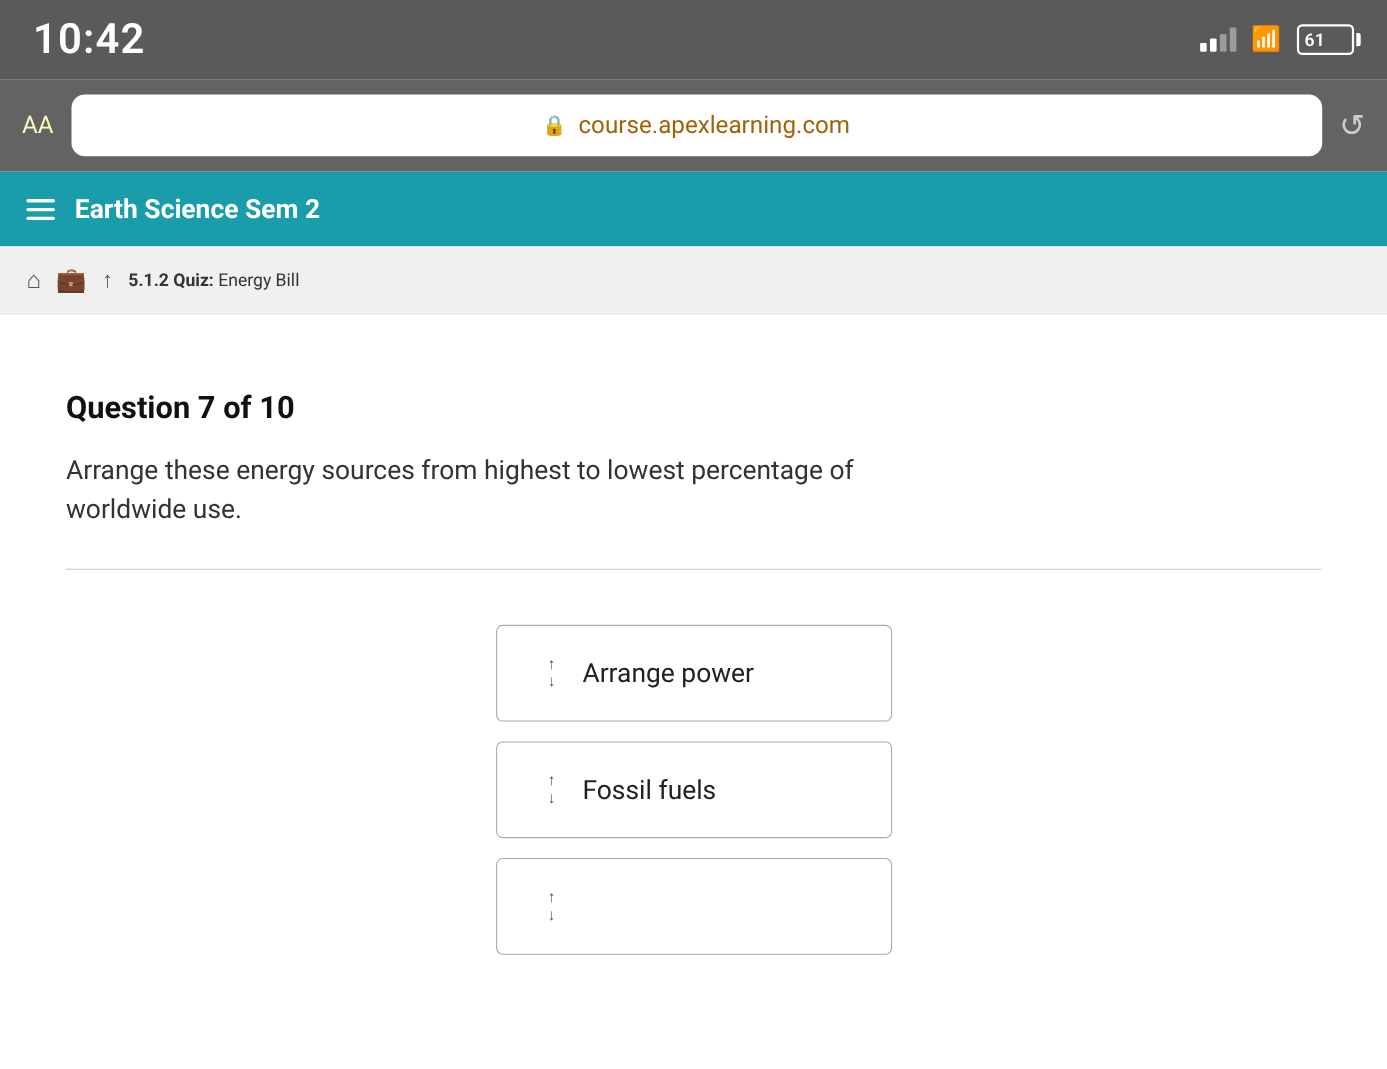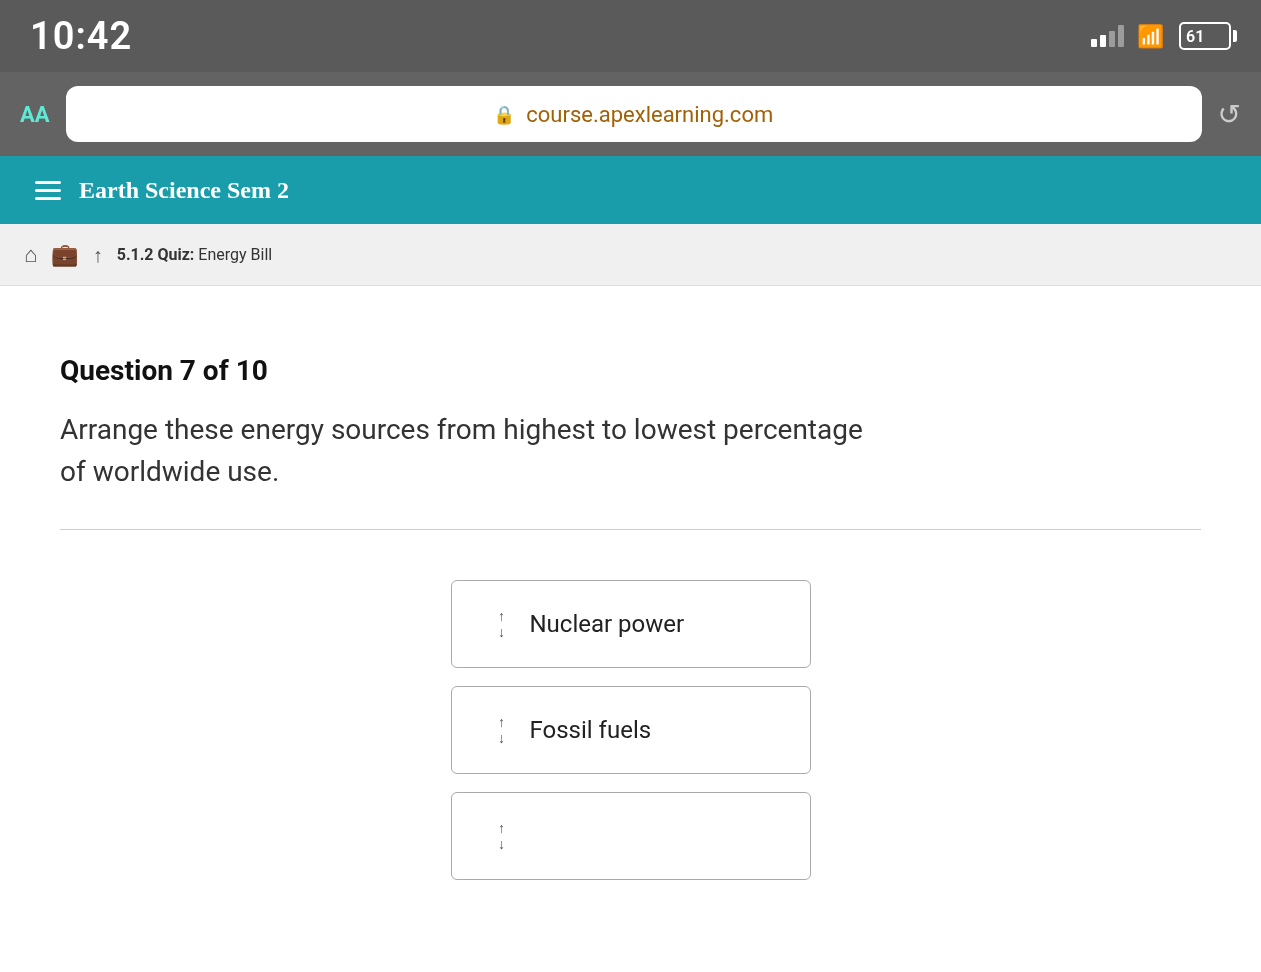--- a/index.html
+++ b/index.html
@@ -92,23 +92,23 @@
       background: #636363;
       padding: 12px 20px;
       display: flex;
       align-items: center;
       justify-content: space-between;
       gap: 16px;
       height: 84px;
     }
 
     .aa-text {
-      color: #5eead4;
-      font-size: 22px;
-      font-weight: 700;
+      color: #fef9c3;
+      font-size: 22px;
+      font-weight: 400;
       white-space: nowrap;
     }
 
     .url-bar {
       flex: 1;
       background: #fff;
       border-radius: 12px;
       display: flex;
       align-items: center;
       justify-content: center;
@@ -130,26 +130,25 @@
 
     .refresh-icon {
       color: #ccc;
       font-size: 28px;
       font-weight: 300;
     }
 
     
     .course-nav {
       background: #1a9daa;
-      padding: 16px 35px;
+      padding: 16px 24px;
       display: flex;
       align-items: center;
       gap: 18px;
       height: 68px;
-      font-family: Liberation Serif, serif;
     }
 
     .menu-icon {
       color: #fff;
       font-size: 24px;
       display: flex;
       flex-direction: column;
       gap: 5px;
       cursor: pointer;
     }
@@ -209,21 +208,21 @@
     }
 
     .question-header {
       font-size: 28px;
       font-weight: 700;
       color: #111;
       margin-bottom: 22px;
     }
 
     .question-text {
-      font-size: 28px;
+      font-size: 24px;
       color: #333;
       line-height: 1.5;
       margin-bottom: 36px;
       max-width: 820px;
     }
 
     .divider {
       border: none;
       border-top: 1px solid #ccc;
       margin-bottom: 50px;
@@ -326,21 +325,21 @@
   <div class="question-header">Question 7 of 10</div>
   <div class="question-text">Arrange these energy sources from highest to lowest percentage of worldwide use.</div>
   <hr class="divider">
 
   <div class="answer-options">
     <div class="answer-item">
       <div class="sort-icon">
         <span class="sort-up">↑</span>
         <span class="sort-down">↓</span>
       </div>
-      <span class="answer-label">Nuclear power</span>
+      <span class="answer-label">Arrange power</span>
     </div>
 
     <div class="answer-item">
       <div class="sort-icon">
         <span class="sort-up">↑</span>
         <span class="sort-down">↓</span>
       </div>
       <span class="answer-label">Fossil fuels</span>
     </div>
 

